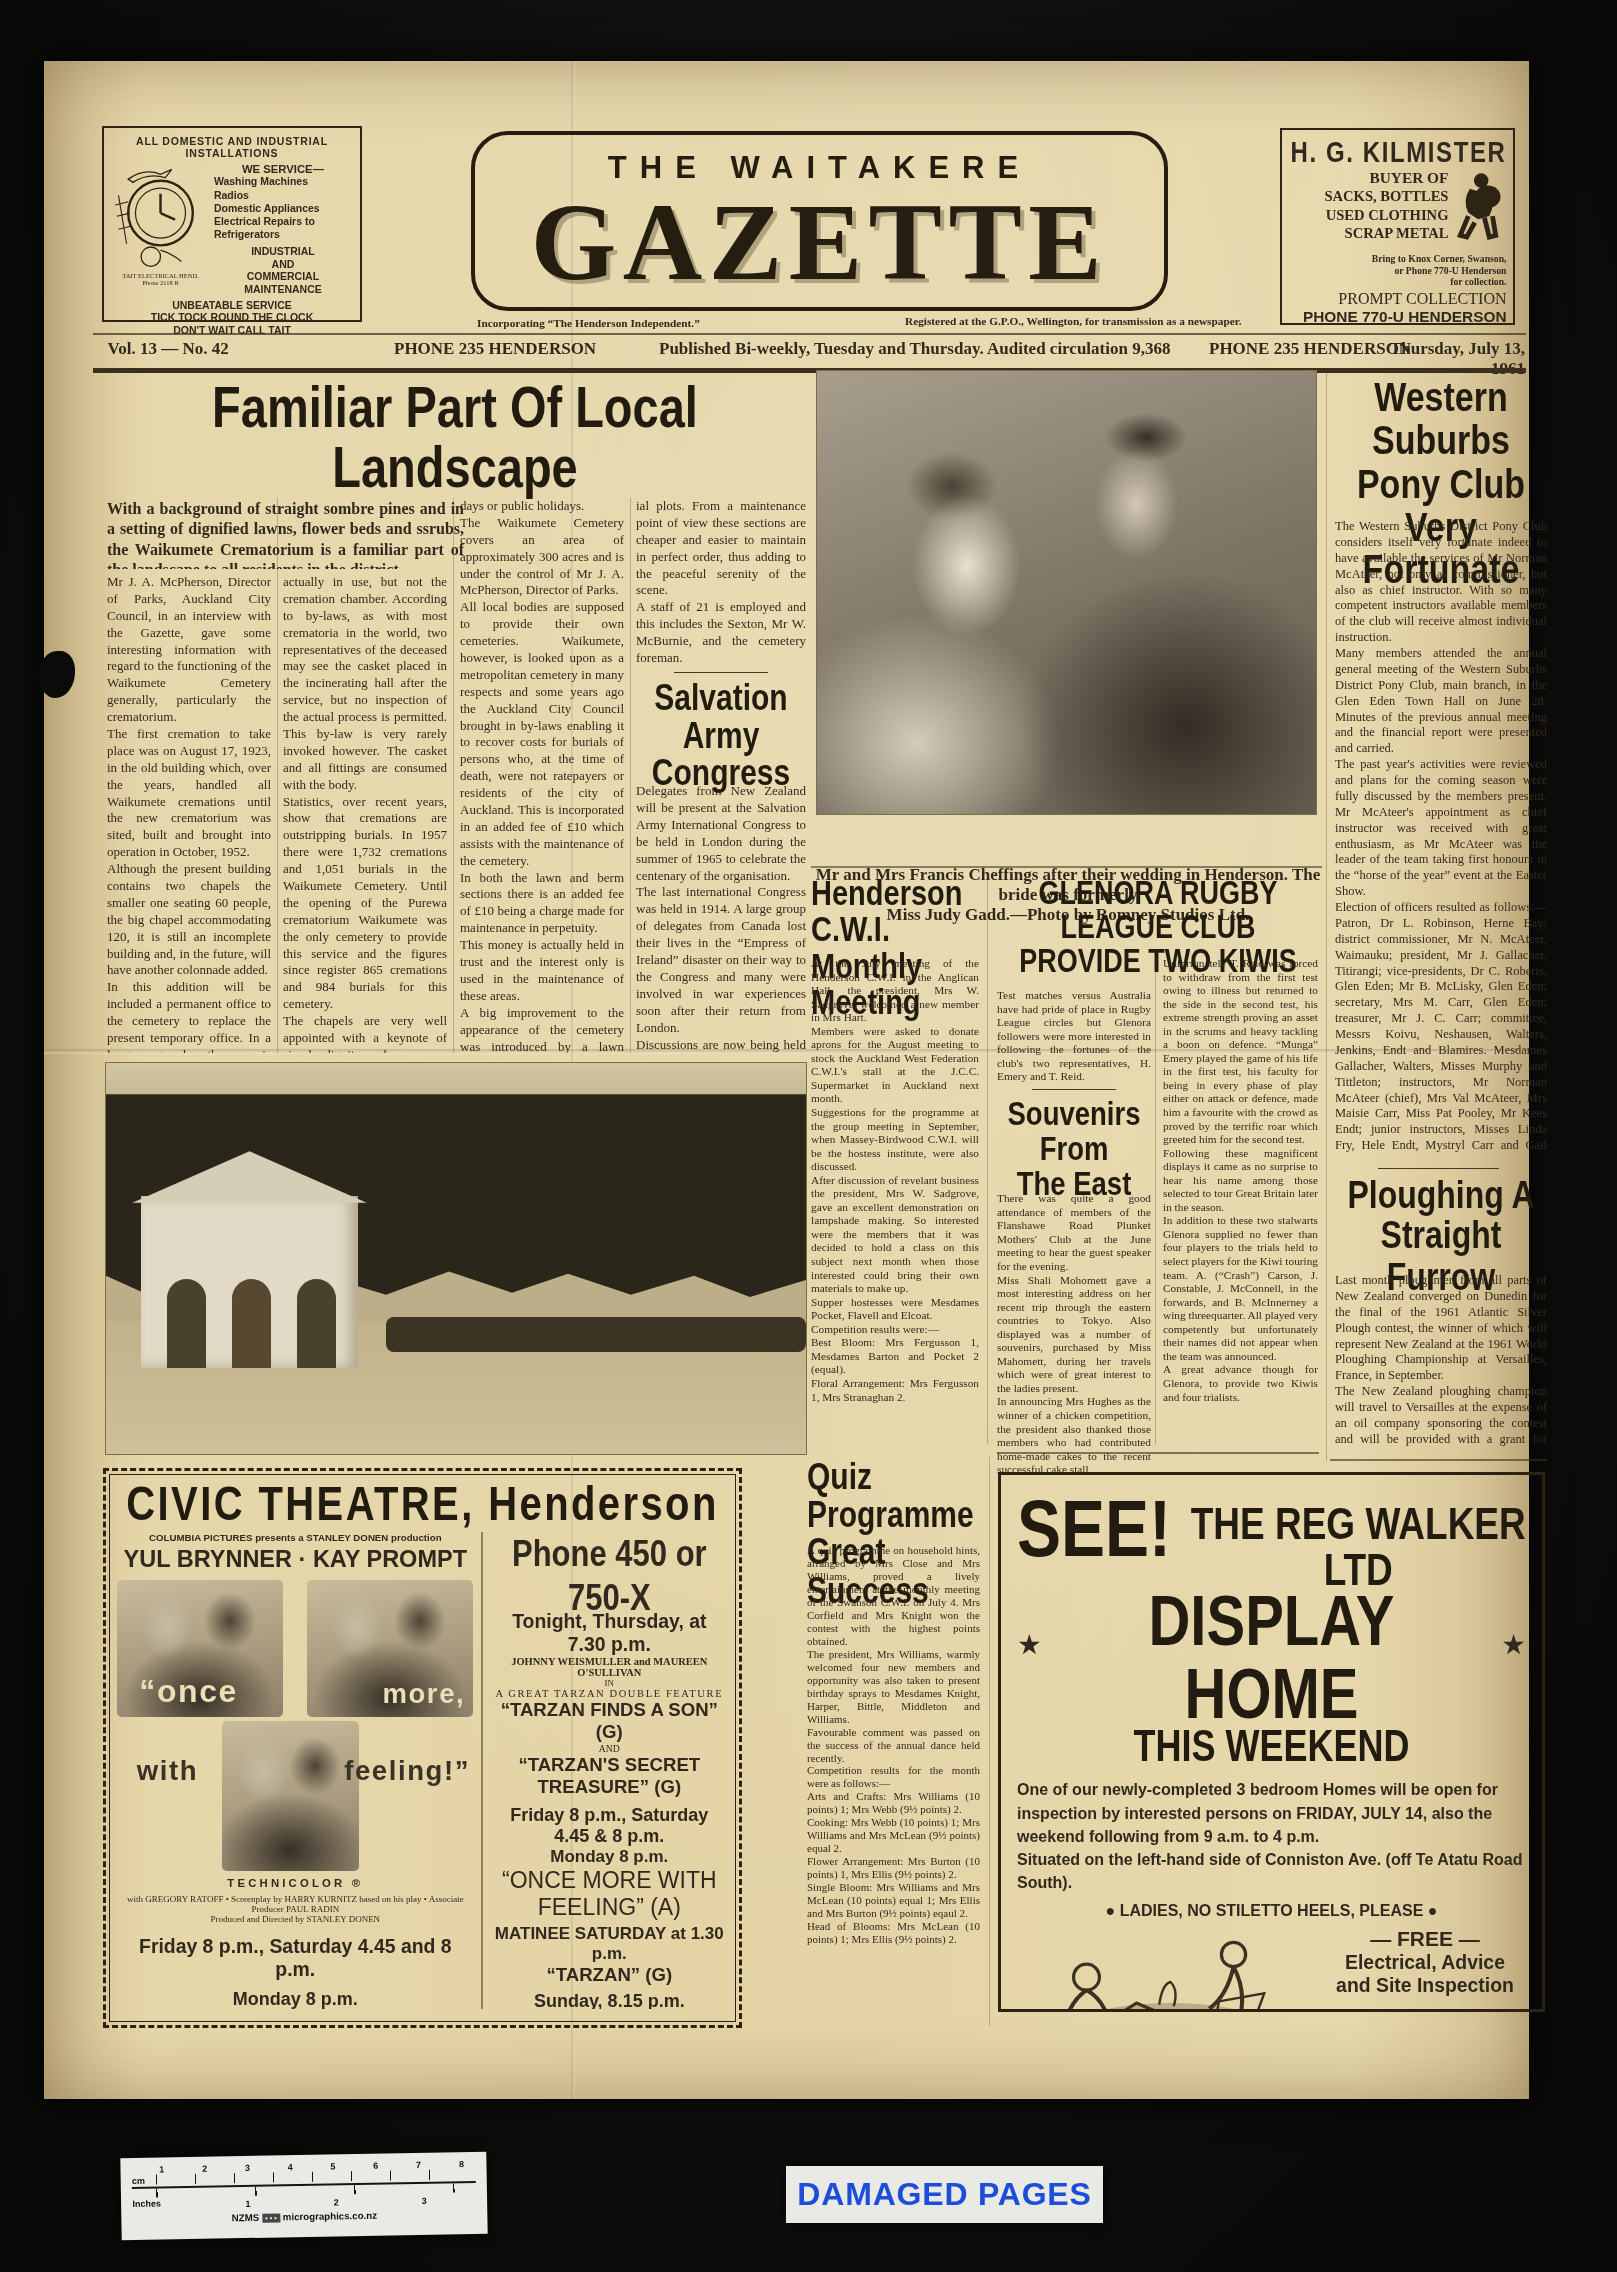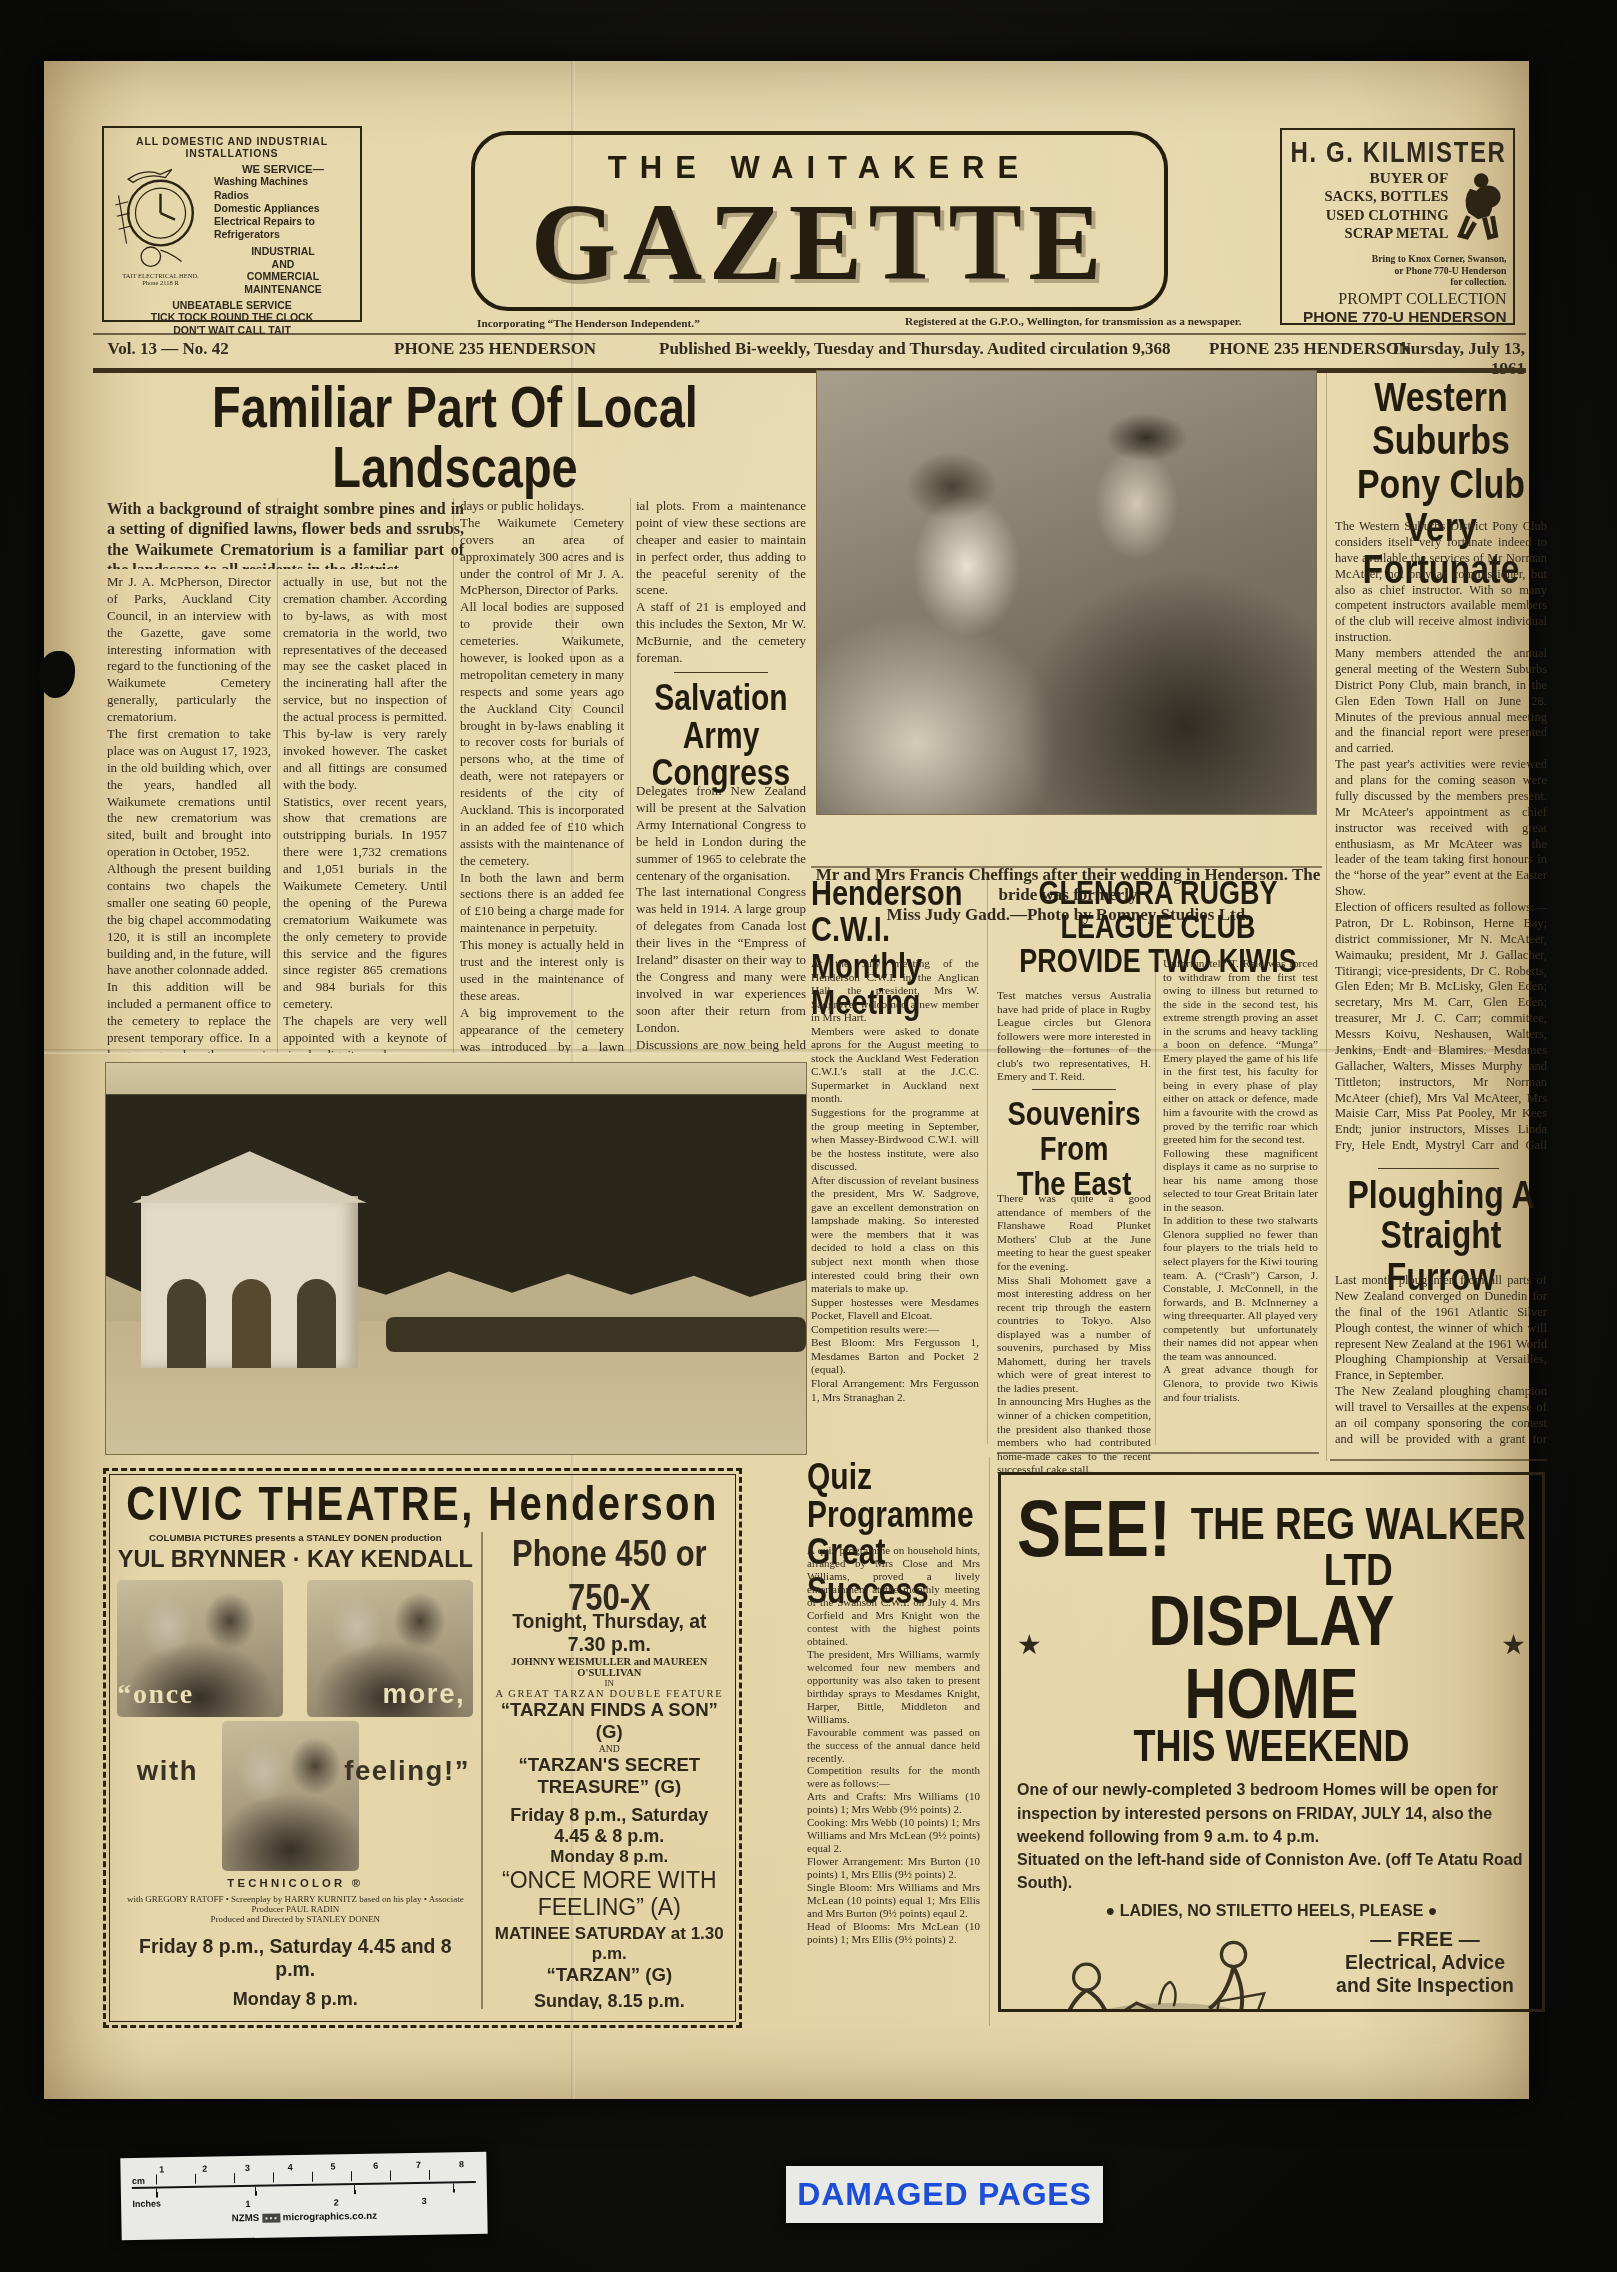--- a/index.html
+++ b/index.html
@@ -245,24 +245,24 @@
 Flower Arrangement: Mrs Burton (10 points) 1, Mrs Ellis (9½ points) 2.
 Single Bloom: Mrs Williams and Mrs McLean (10 points) equal 1; Mrs Ellis and Mrs Burton (9½ points) eqaul 2.
 Head of Blooms: Mrs McLean (10 points) 1; Mrs Ellis (9½ points) 2.</div>
     <div class="vr" style="left:945px; top:1396px; height:569px;"></div>
 
     <div class="abs" style="left:59px; top:1407px; width:639px; height:560px; border:3.2px dashed #2c2212; outline:1.6px solid #2c2212; outline-offset:-7.3px; padding:8px 11.3px; overflow:hidden;">
       <div class="hl cond" style="font-size:40px; letter-spacing:2.4px;">CIVIC THEATRE, Henderson</div>
       <div style="display:flex; margin-top:11.3px; height:477px;">
         <div style="width:356px; text-align:center; overflow:hidden;">
           <div class="sans" style="font-size:9.7px; font-weight:700;">COLUMBIA PICTURES presents a STANLEY DONEN production</div>
-          <div class="sans" style="font-size:23.5px; font-weight:700; margin-top:3.2px;">YUL BRYNNER · KAY KENDALL</div>
+          <div class="sans" style="font-size:23.5px; font-weight:700; margin-top:3.2px;">YUL BRYNNER · KAY PROMPT</div>
           <div style="display:flex; justify-content:space-between; margin-top:6.5px;">
             <div class="still" style="width:166px; height:137px;">
-              <span class="artword" style="left:0; bottom:6.5px; font-size:28px;font-family:Liberation Serif, serif;">“once</span>
+              <span class="artword" style="left:22px; bottom:6.5px; font-size:32px;">“once</span>
             </div>
             <div class="still" style="width:166px; height:137px;">
               <span class="artword" style="right:8px; bottom:6.5px; font-size:27.5px;">more,</span>
             </div>
           </div>
           <div style="position:relative; height:152px; margin-top:4.9px;">
             <span class="artword" style="left:19.4px; top:34px; font-size:27.5px; color:#3a3224;">with</span>
             <div class="still" style="position:absolute; left:105px; top:0; width:137px; height:150px;"></div>
             <span class="artword" style="right:3.2px; top:34px; font-size:27.5px; color:#3a3224;">feeling!”</span>
           </div>

